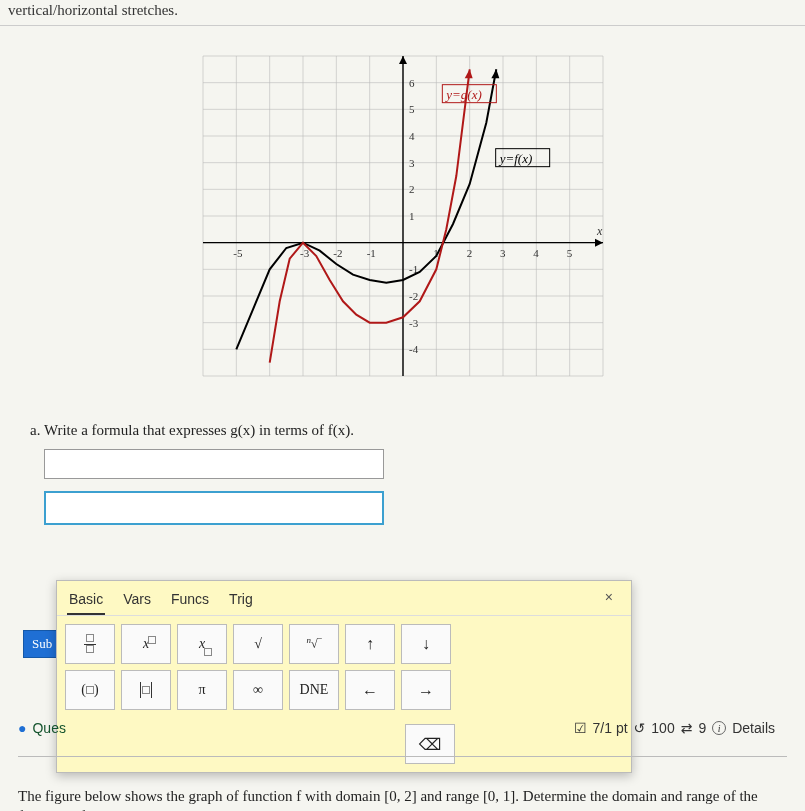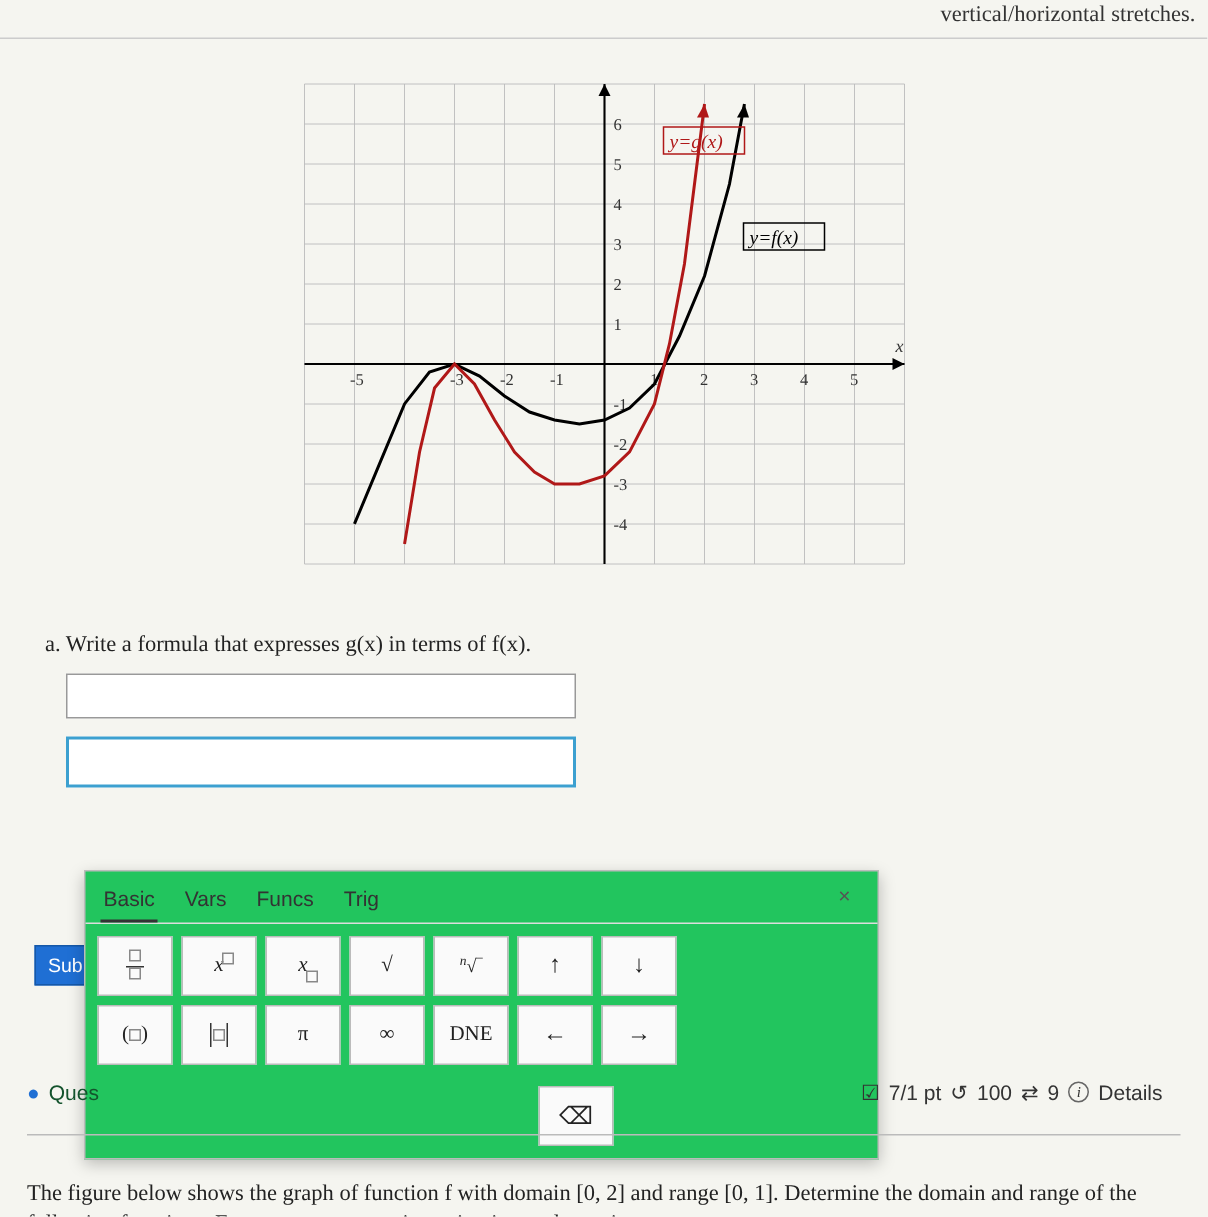--- a/index.html
+++ b/index.html
@@ -9,21 +9,20 @@
       width: 805px;
       height: 811px;
       overflow: hidden;
       color: #222;
       position: relative;
     }
     .header-fragment {
       font-size: 15px;
       padding: 2px 8px;
       color: #333;
-      text-align: right;
     }
     .divider {
       border-bottom: 1px solid #ccc;
       margin: 4px 0 8px 0;
     }
     .graph-container {
       display: flex;
       justify-content: center;
       margin: 10px 0 20px 0;
     }
@@ -46,22 +45,22 @@
     }
     .text-input.active {
       border: 2px solid #3ca0d0;
       width: 340px;
       height: 34px;
     }
     .keypad {
       position: absolute;
       left: 56px;
       top: 580px;
-      width: 530px;
-      background: #22c55e;
+      width: 576px;
+      background: #fef9c3;
       border: 1px solid #bbb;
       box-shadow: 0 3px 10px rgba(0,0,0,0.25);
       font-family: Arial, sans-serif;
     }
     .keypad-tabs {
       display: flex;
       gap: 16px;
       padding: 6px 10px 0 10px;
       font-size: 14px;
       border-bottom: 1px solid #ddd;
@@ -105,21 +104,21 @@
     .key.arrow { font-family: Arial, sans-serif; font-size: 16px; }
     .key-spacer { width: 50px; height: 40px; }
     .sub-btn {
       position: absolute;
       left: 23px;
       top: 630px;
       background: #1f6fd4;
       color: #fff;
       padding: 5px 8px;
       font-size: 13px;
-      font-family: Liberation Sans, sans-serif;
+      font-family: Liberation Serif, serif;
       z-index: 0;
       border: 1px solid #1558a8;
     }
     .backspace-row {
       display: flex;
       justify-content: flex-end;
       padding: 0 8px 8px 8px;
       gap: 6px;
     }
     .backspace-row .key-spacer { width: 162px; }

